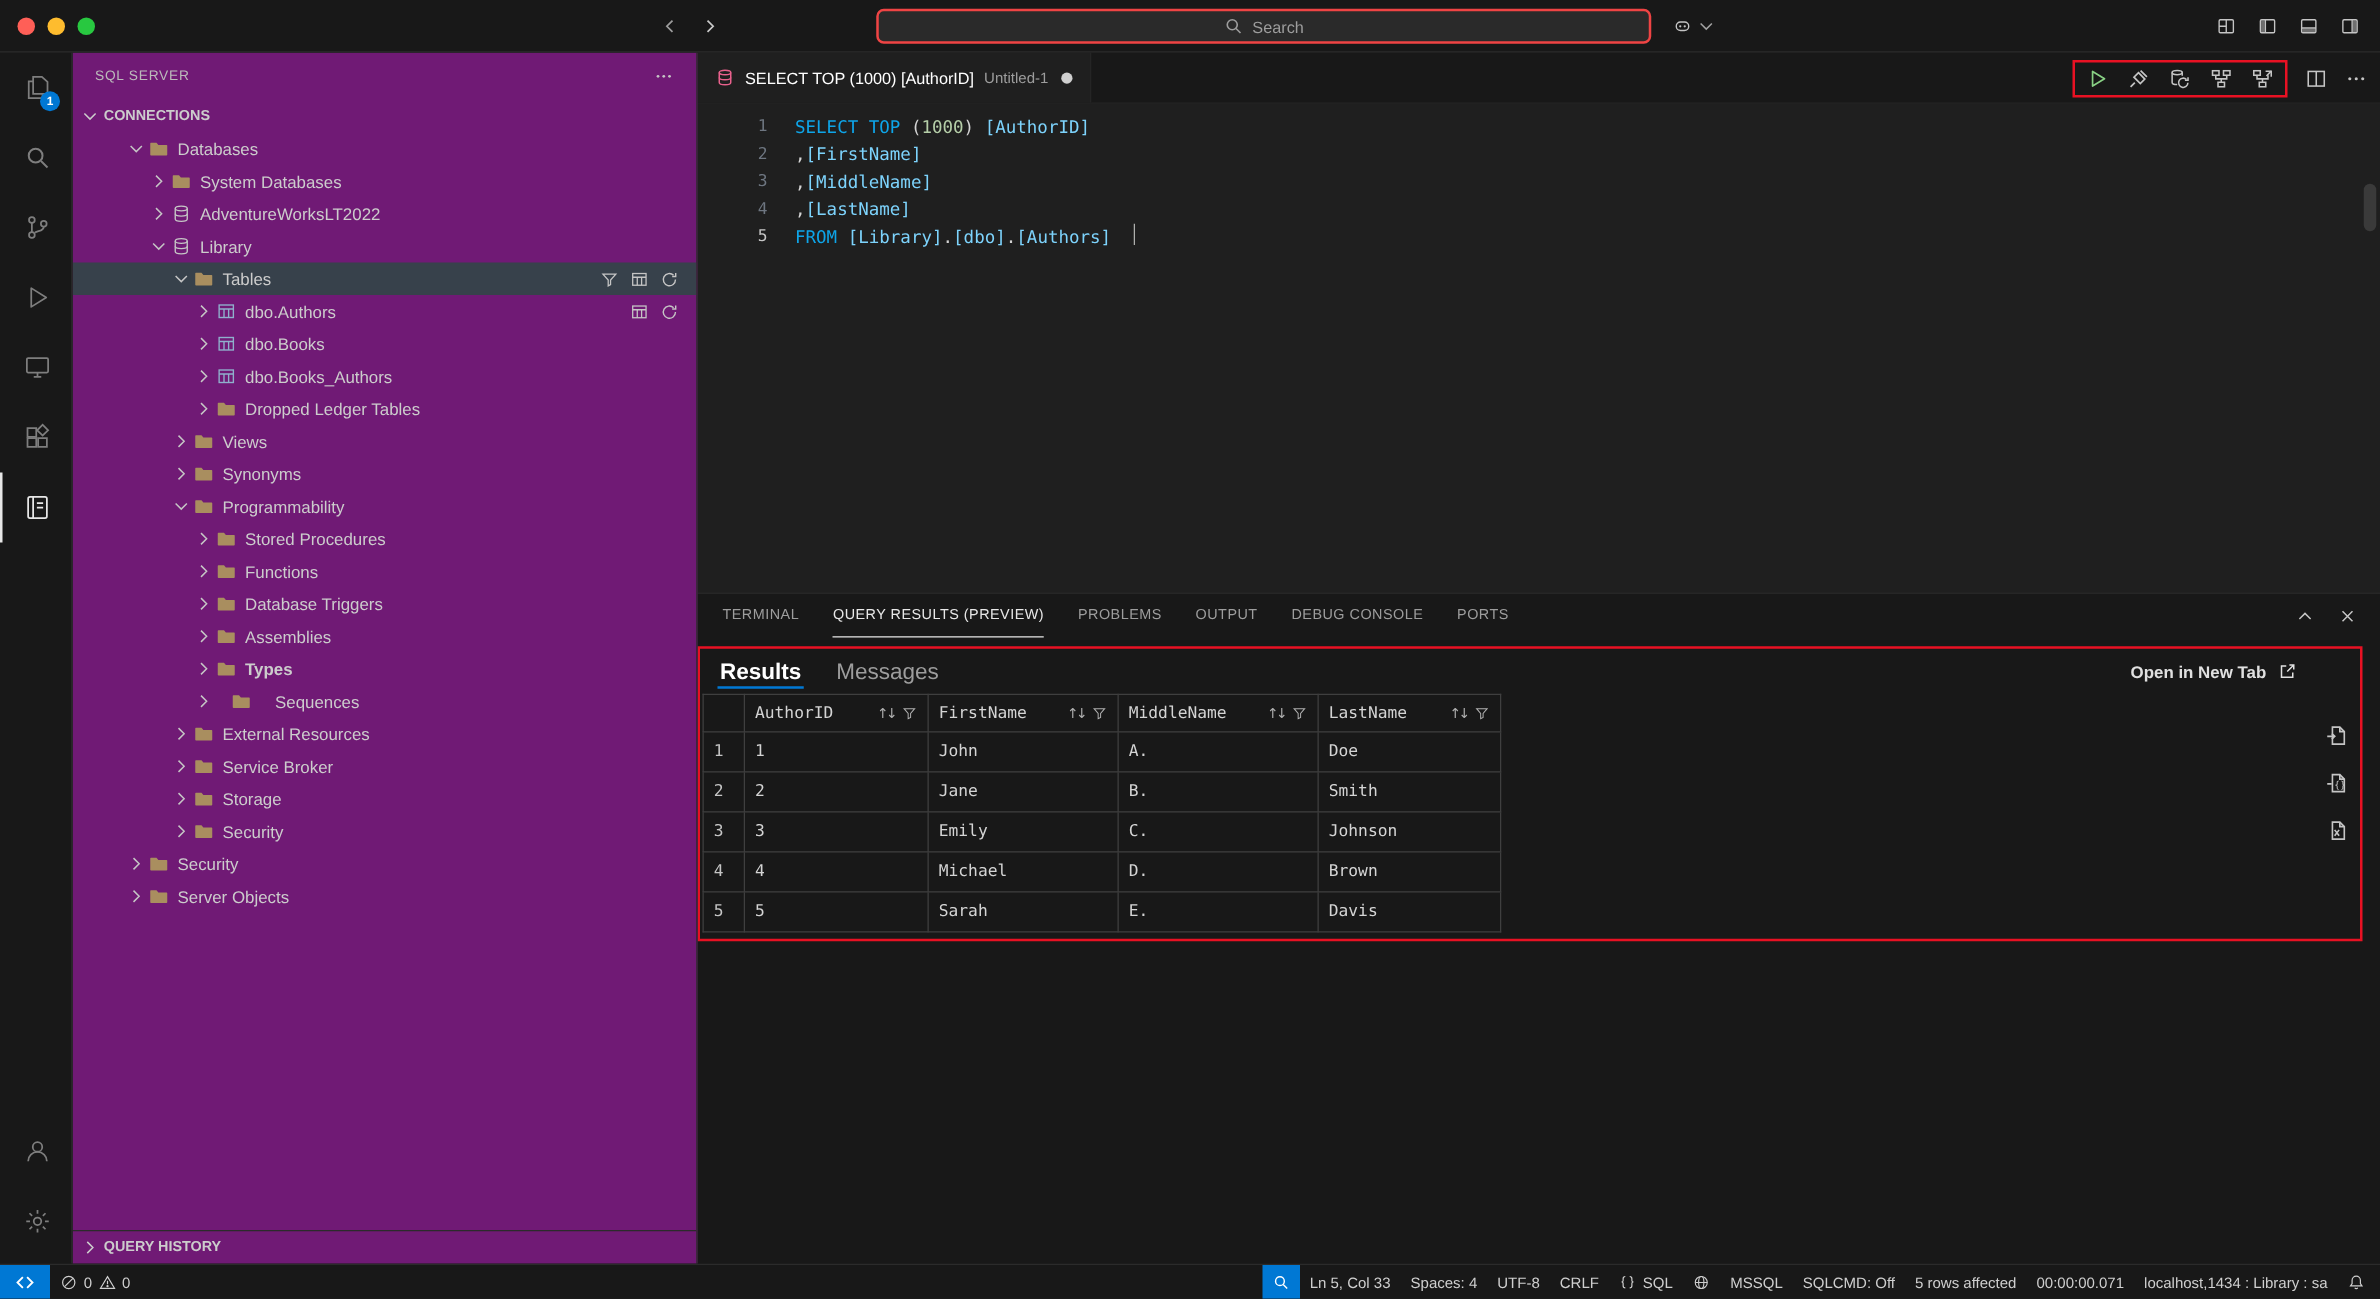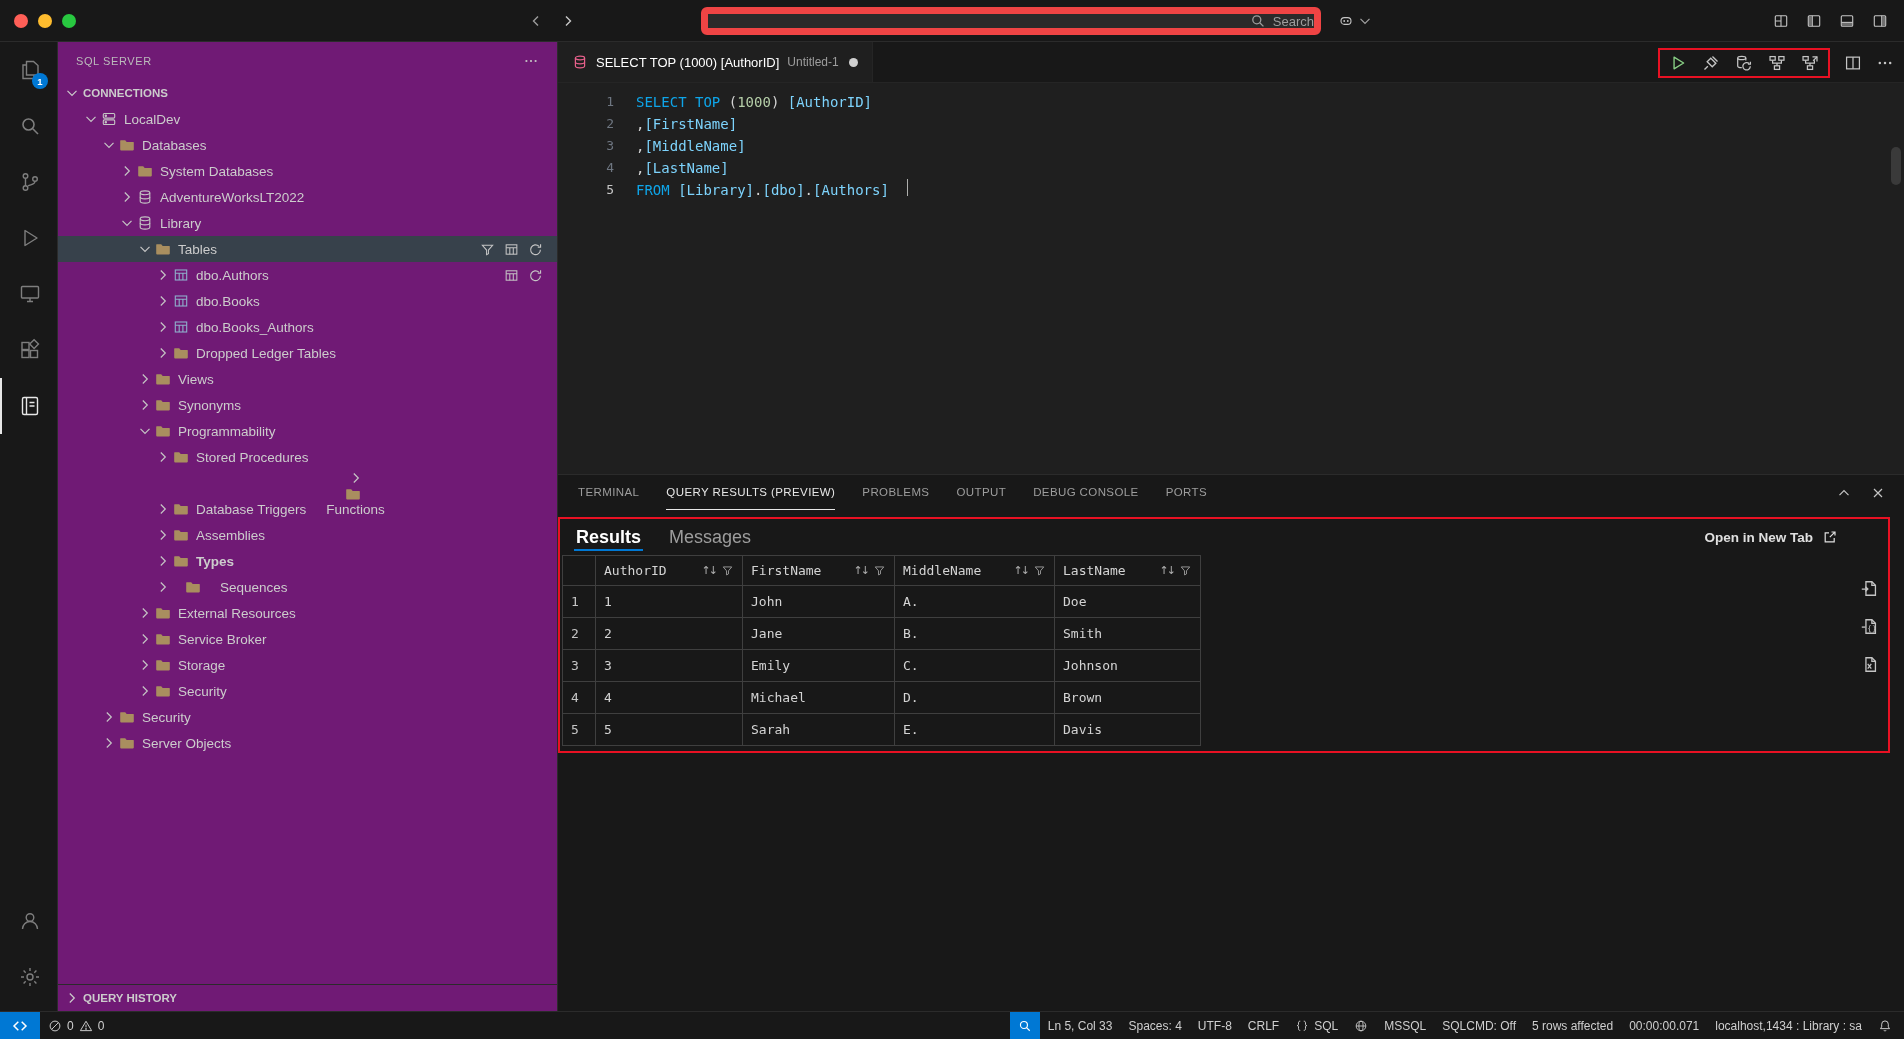--- a/index.html
+++ b/index.html
@@ -8,21 +8,21 @@
   .icon{display:inline-flex;align-items:center;justify-content:center;color:inherit}
   .icon svg{width:16px;height:16px;display:block}
 
   
   .titlebar{position:absolute;top:0;left:0;width:100%;height:42px;background:#181818;border-bottom:1px solid #2b2b2b;z-index:5}
   .traffic{position:absolute;left:14px;top:14px;display:flex;gap:10px}
   .traffic span{width:14px;height:14px;border-radius:50%;display:block}
   .tl-close{background:#ff5f57}.tl-min{background:#febc2e}.tl-zoom{background:#28c840}
   .nav-arrows{position:absolute;left:528px;top:0;height:42px;display:flex;align-items:center;gap:16px;color:#9d9d9d}
   .nav-arrows .fwd{color:#c8c8c8}
-  .searchbox{position:absolute;left:701px;top:7px;width:620px;height:28px;background:#2a2a2a;border:7px solid #ef4444;border-radius:6px;display:flex;align-items:center;justify-content:flex-end;gap:7px;color:#9d9d9d;font-size:13px}
+  .searchbox{position:absolute;left:701px;top:7px;width:620px;height:28px;background:#2a2a2a;border:2px solid #ef4444;border-radius:6px;display:flex;align-items:center;justify-content:center;gap:7px;color:#9d9d9d;font-size:13px}
   .copilot-wrap{position:absolute;left:1338px;top:0;height:42px;display:flex;align-items:center;gap:3px;color:#c5c5c5}
   .tb-right{position:absolute;right:16px;top:0;height:42px;display:flex;align-items:center;gap:17px;color:#c5c5c5}
 
   
   .abar{position:absolute;left:0;top:42px;bottom:28px;width:58px;background:#181818;border-right:1px solid #2b2b2b;display:flex;flex-direction:column;z-index:4}
   .abar-item{height:56px;display:flex;align-items:center;justify-content:center;color:#7e7e7e;position:relative;border-left:2px solid transparent;cursor:pointer}
   .abar-item.active{color:#e7e7e7;border-left-color:#e7e7e7}
   .abar-item .icon svg{width:24px;height:24px}
   .abar-bottom{margin-top:auto;margin-bottom:6px}
   .badge{position:absolute;right:9px;bottom:9px;min-width:16px;height:16px;border-radius:8px;background:#0078d4;color:#fff;font-size:9.5px;display:flex;align-items:center;justify-content:center;padding:0 3px;font-weight:bold}
@@ -261,36 +261,20 @@
   </div>
   <div class="section-header">
     <span class="icon">
         <svg viewBox="0 0 16 16">
           <path d="M3.5 5.8 8 10.3l4.5-4.5" fill="none" stroke="currentColor" stroke-width="1.2"></path>
         </svg>
       </span>
     <span>CONNECTIONS</span>
   </div>
   <div class="tree" id="tree">
-      <div class="tree-row" style="padding-left: 24px;">
-        <span class="icon chev">
-          <svg viewBox="0 0 16 16">
-            <path d="M3.5 5.8 8 10.3l4.5-4.5" fill="none" stroke="currentColor" stroke-width="1.2"></path>
-          </svg>
-        </span>
-        <span class="icon tree-ico">
-          <svg viewBox="0 0 16 16" fill="none" stroke="#c5c5c5" stroke-width="1.1">
-            <rect x="2.3" y="2.5" width="11.4" height="4.6" rx="1"></rect>
-            <rect x="2.3" y="8.9" width="11.4" height="4.6" rx="1"></rect>
-            <circle cx="4.8" cy="4.8" r=".7" fill="#c5c5c5"></circle>
-            <circle cx="4.8" cy="11.2" r=".7" fill="#c5c5c5"></circle>
-          </svg>
-        </span>
-        <span class="tree-label">LocalDev</span>
-      </div>
       <div class="tree-row" style="padding-left: 42px;">
         <span class="icon chev">
           <svg viewBox="0 0 16 16">
             <path d="M3.5 5.8 8 10.3l4.5-4.5" fill="none" stroke="currentColor" stroke-width="1.2"></path>
           </svg>
         </span>
         <span class="icon tree-ico">
           <svg viewBox="0 0 16 16">
             <path d="M1.7 3.2h4.5l1.5 1.8h6.6c.3 0 .5.2.5.5v7c0 .5-.4.9-.9.9H2.1c-.5 0-.9-.4-.9-.9V3.7c0-.3.2-.5.5-.5z" fill="#a98e5f"></path>
           </svg>
@@ -486,21 +470,21 @@
             <path d="M5.8 3.5 10.3 8l-4.5 4.5" fill="none" stroke="currentColor" stroke-width="1.2"></path>
           </svg>
         </span>
         <span class="icon tree-ico">
           <svg viewBox="0 0 16 16">
             <path d="M1.7 3.2h4.5l1.5 1.8h6.6c.3 0 .5.2.5.5v7c0 .5-.4.9-.9.9H2.1c-.5 0-.9-.4-.9-.9V3.7c0-.3.2-.5.5-.5z" fill="#a98e5f"></path>
           </svg>
         </span>
         <span class="tree-label">Stored Procedures</span>
       </div>
-      <div class="tree-row" style="padding-left: 96px; flex-direction: column;">
+      <div class="tree-row" style="padding-left: 96px;">
         <span class="icon chev">
           <svg viewBox="0 0 16 16">
             <path d="M5.8 3.5 10.3 8l-4.5 4.5" fill="none" stroke="currentColor" stroke-width="1.2"></path>
           </svg>
         </span>
         <span class="icon tree-ico">
           <svg viewBox="0 0 16 16">
             <path d="M1.7 3.2h4.5l1.5 1.8h6.6c.3 0 .5.2.5.5v7c0 .5-.4.9-.9.9H2.1c-.5 0-.9-.4-.9-.9V3.7c0-.3.2-.5.5-.5z" fill="#a98e5f"></path>
           </svg>
         </span>

